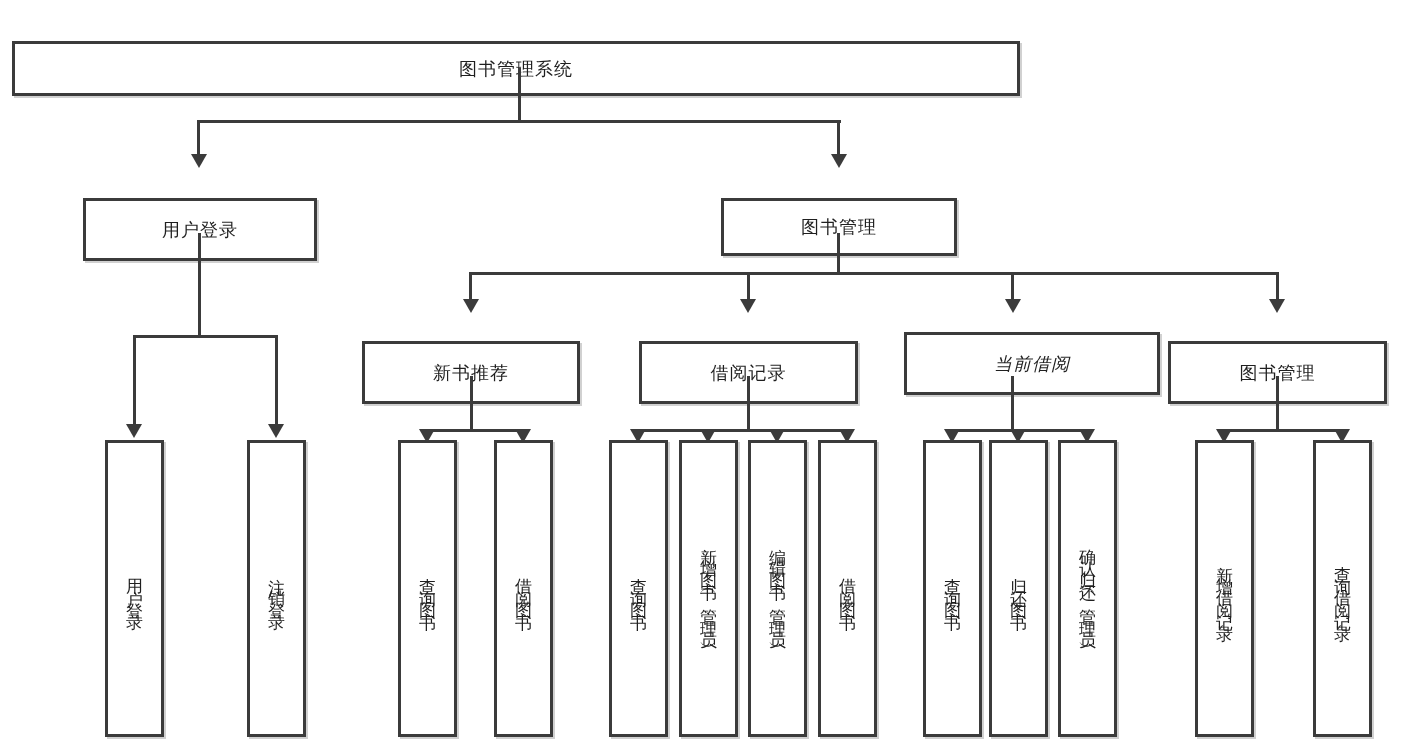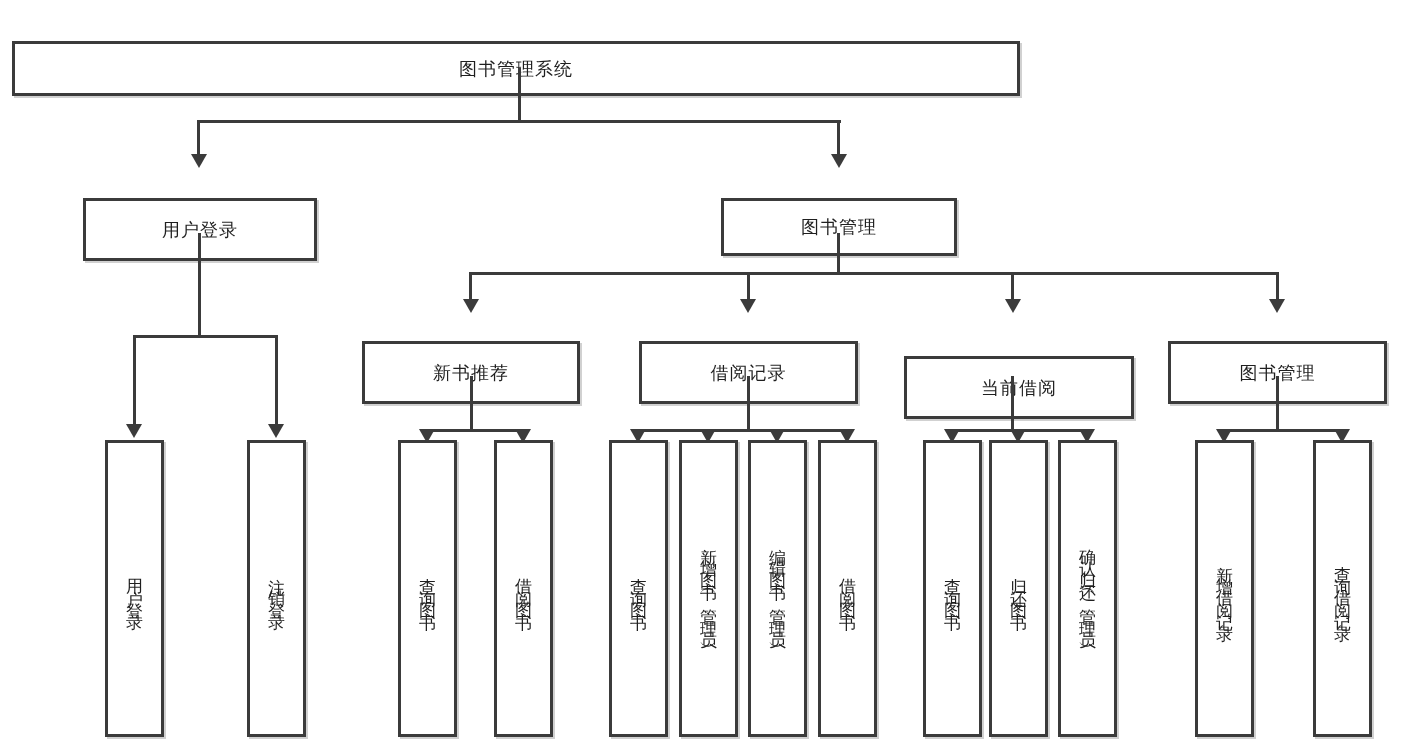--- a/index.html
+++ b/index.html
@@ -88,21 +88,21 @@
   <div class="ar" style="left:1005px;top:299px;"></div>
   <div class="vl" style="left:1276px;top:272px;height:27px;"></div>
   <div class="ar" style="left:1269px;top:299px;"></div>
 
   <div class="box" style="left:362px;top:313px;width:218px;height:63px;">
     <span>新书推荐</span>
   </div>
   <div class="box" style="left:639px;top:313px;width:219px;height:63px;">
     <span>借阅记录</span>
   </div>
-  <div class="box" style="left:904px;top:328px;width:230px;height:63px;">
+  <div class="box" style="left:904px;top:304px;width:256px;height:63px;font-style:italic;">
     <span>当前借阅</span>
   </div>
   <div class="box" style="left:1168px;top:313px;width:219px;height:63px;">
     <span>图书管理</span>
   </div>
 
   <div class="vl" style="left:470px;top:376px;height:53px;"></div>
   <div class="hl" style="left:427px;top:429px;width:98px;"></div>
   <div class="ar" style="left:419px;top:429px;"></div>
   <div class="ar" style="left:515px;top:429px;"></div>

